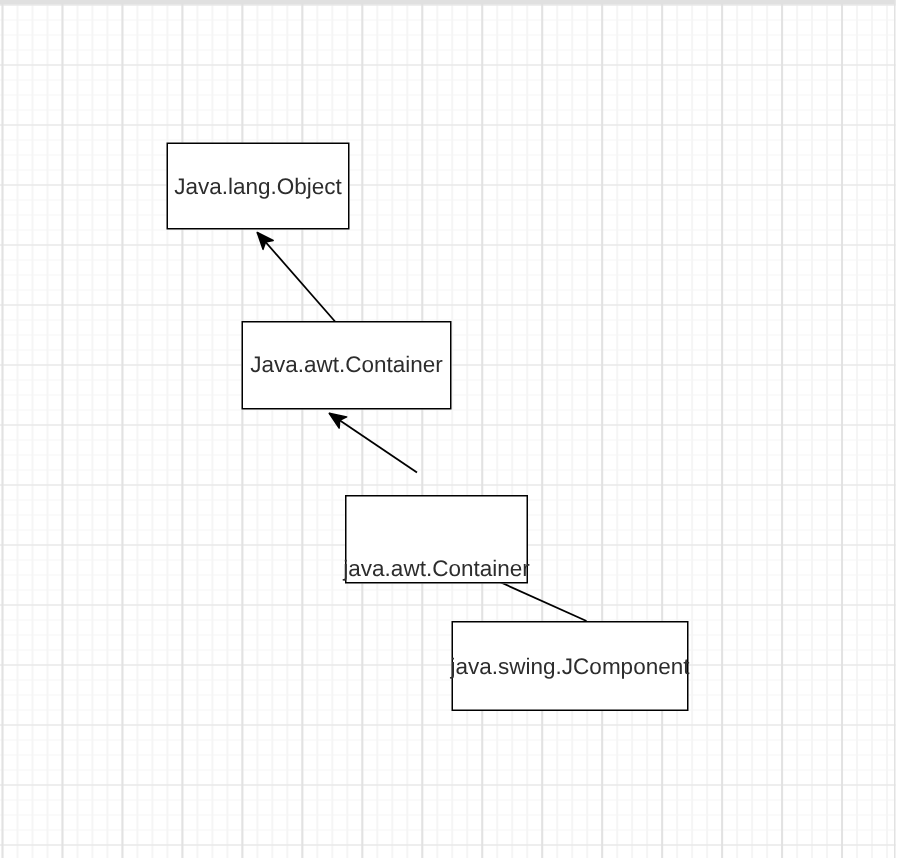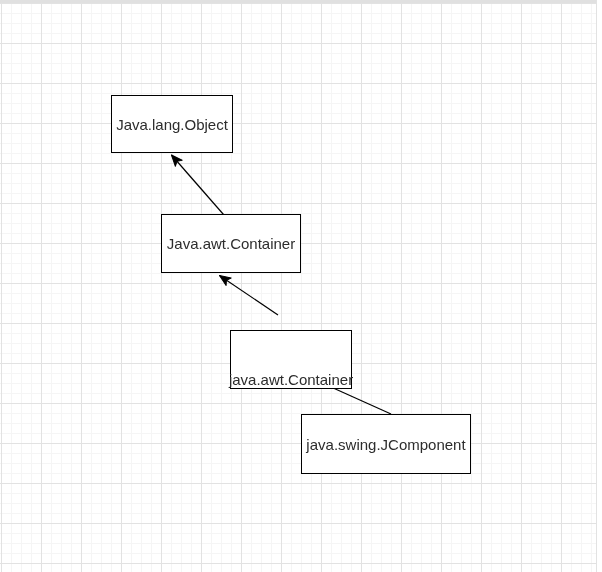--- a/index.html
+++ b/index.html
@@ -59,21 +59,21 @@
     justify-content: center;
     font-size: 15px;
     color: var(--text-color);
     white-space: nowrap;
     overflow: visible;
     z-index: 2;
   }
   .node-object    { left: 111px; top:  95px; width: 122px; height: 58px; }
   .node-component { left: 161px; top: 214px; width: 140px; height: 59px; }
   .node-container { left: 230px; top: 330px; width: 122px; height: 59px; align-items: flex-end; }
-  .node-jcomponent{ left: 301px; top: 414px; width: 170px; height: 60px; }
+  .node-jcomponent{ left: 301px; top: 414px; width: 158px; height: 60px; }
   
   svg.edges {
     position: absolute;
     left: 0; top: 0;
     width: 602px; height: 572px;
     z-index: 1;
   }
   svg.edges line { stroke: var(--edge-color); stroke-width: 1.2; }
 </style>
 </head>

